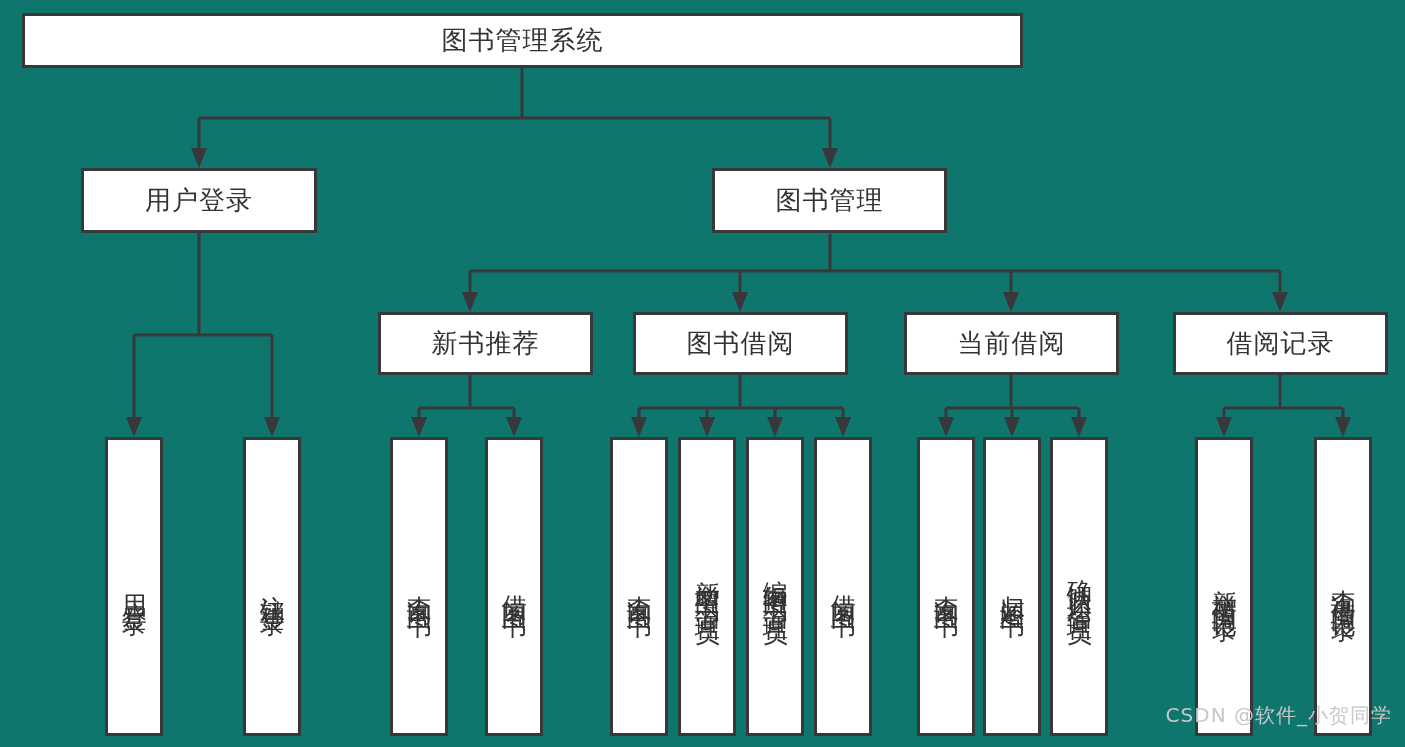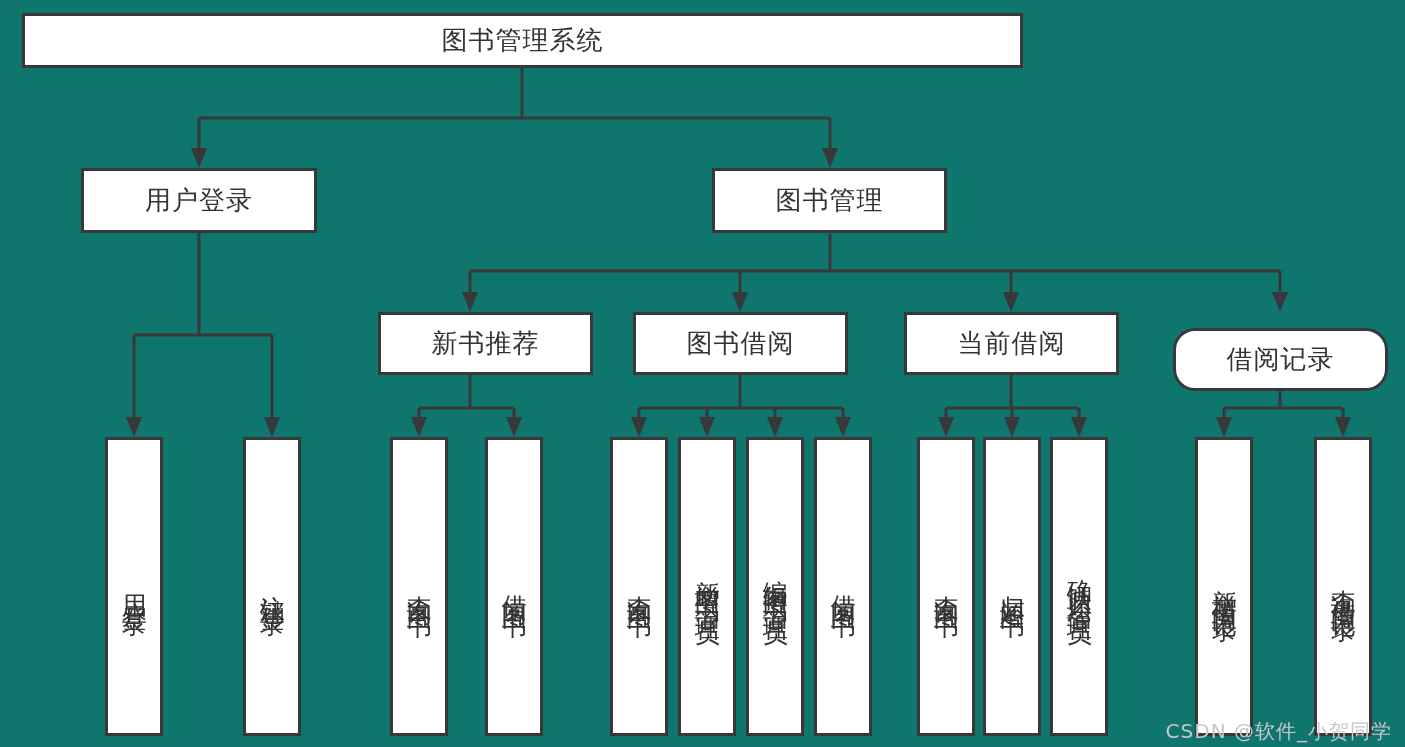--- a/index.html
+++ b/index.html
@@ -37,21 +37,21 @@
   .vlabel{
     writing-mode:vertical-rl;
     text-orientation:mixed;
     font-size:25px;
     line-height:1.1;
     letter-spacing:6px;
     white-space:nowrap;
   }
   #watermark{
     position:absolute;
-    right:13px;bottom:2px;
+    right:13px;bottom:18px;
     font-size:20px;
     color:#c9c6ca;
     letter-spacing:1px;
     z-index:5;
     white-space:nowrap;
   }
 </style>
 </head>
 <body>
 
@@ -125,21 +125,21 @@
 
   <div class="box" style="left:378px;top:312px;width:215px;height:63px;">
     <span>新书推荐</span>
   </div>
   <div class="box" style="left:904px;top:312px;width:215px;height:63px;">
     <span>当前借阅</span>
   </div>
   <div class="box" style="left:633px;top:312px;width:215px;height:63px;">
     <span>图书借阅</span>
   </div>
-  <div class="box" style="left:1173px;top:328px;width:215px;height:63px;border-radius:22px;">
+  <div class="box" style="left:1173px;top:312px;width:215px;height:63px;">
     <span>借阅记录</span>
   </div>
 
   <div class="vbox" style="left:105px;">
     <span class="vlabel">用户登录</span>
   </div>
   <div class="vbox" style="left:243px;">
     <span class="vlabel">注销登录</span>
   </div>
 

